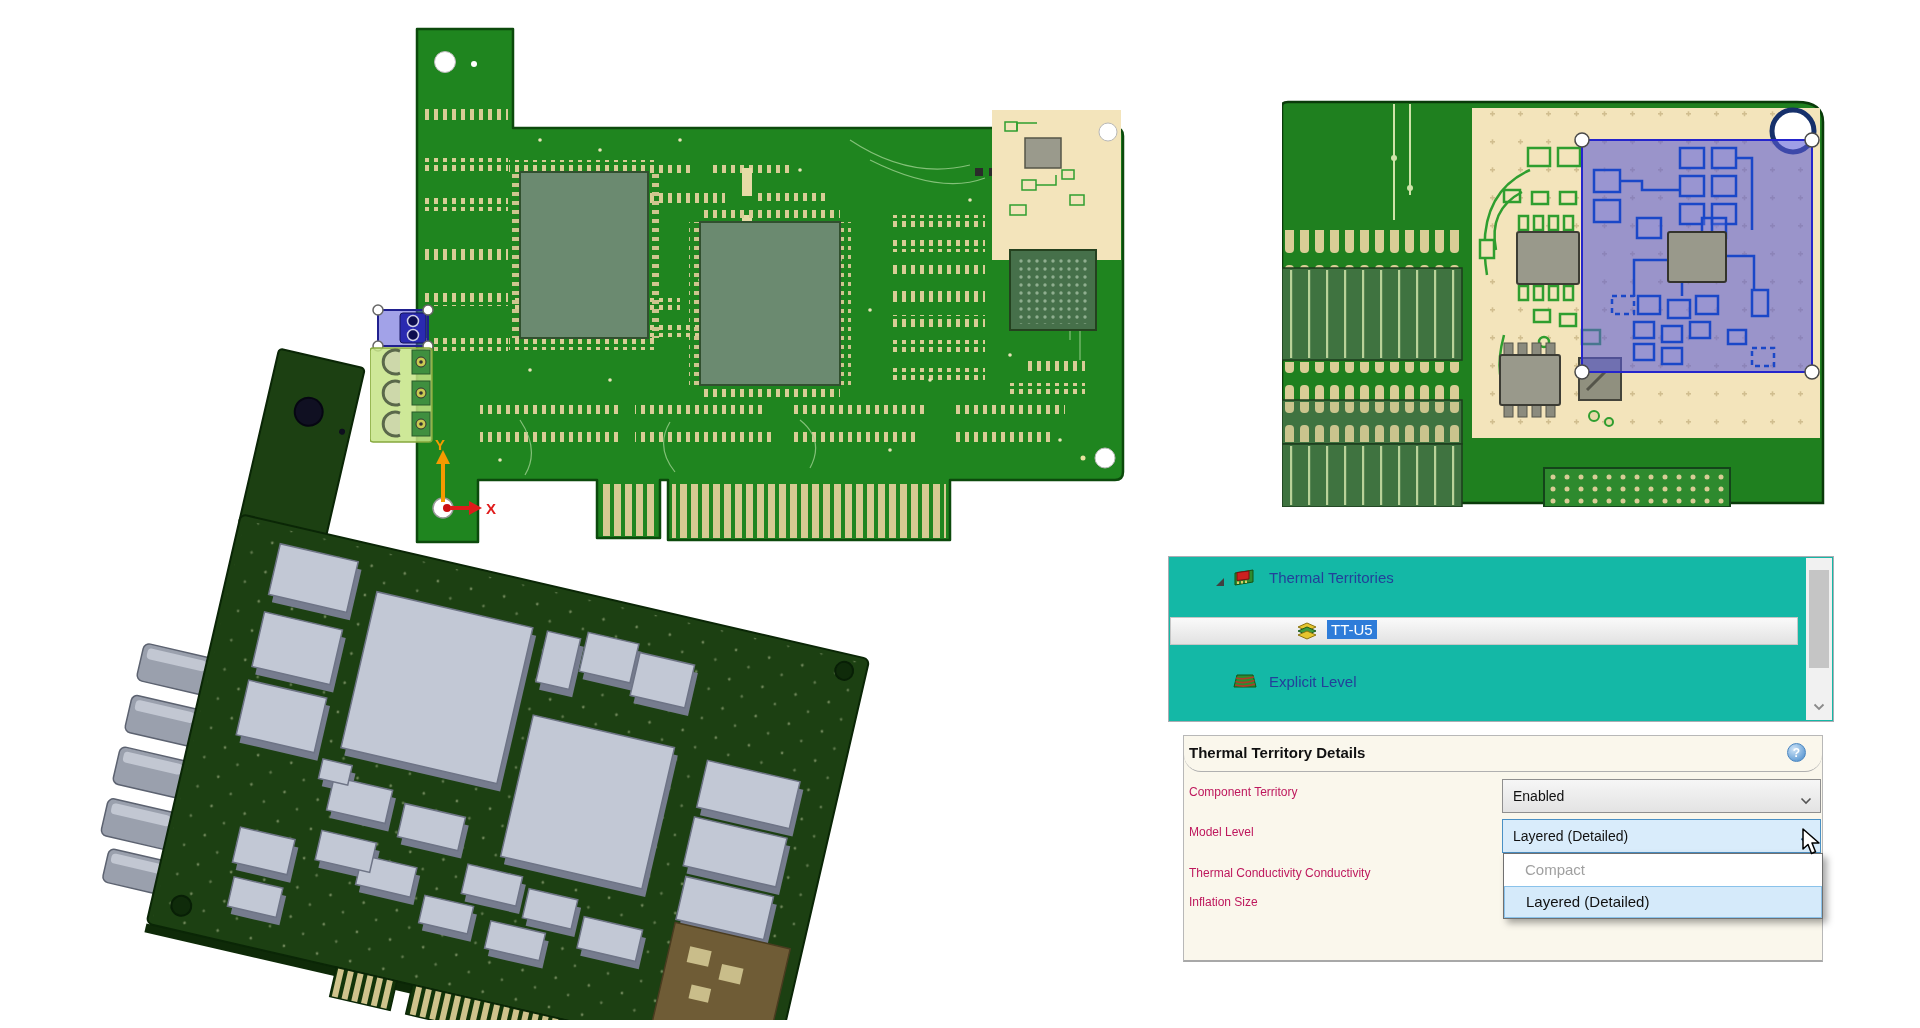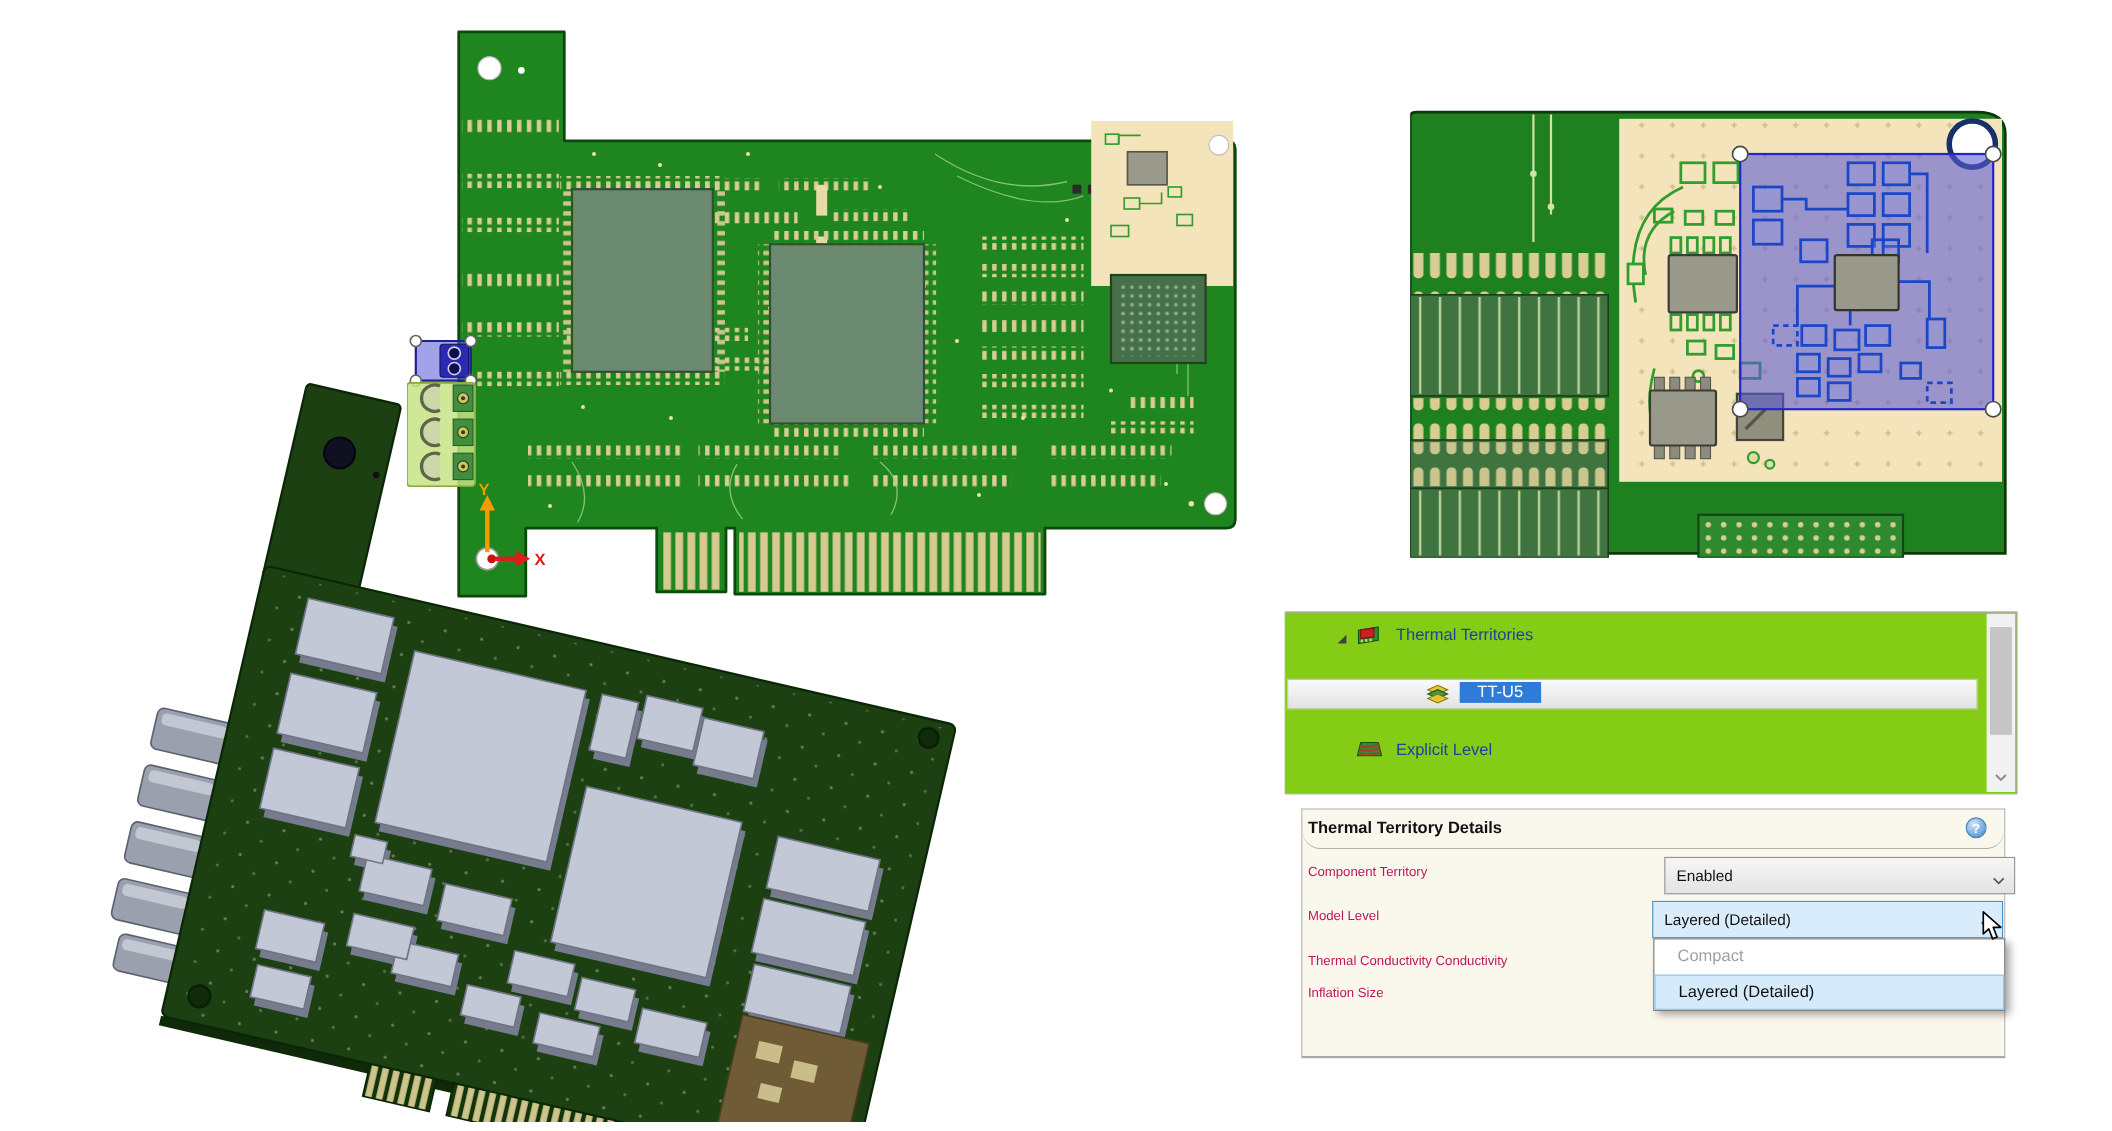--- a/index.html
+++ b/index.html
@@ -1,46 +1,46 @@
 <!DOCTYPE html>
 <html><head>
 <meta charset="utf-8">
 <style>
   html,body{margin:0;padding:0;background:#ffffff;width:1920px;height:1028px;
     font-family:"Liberation Sans",sans-serif;overflow:hidden;position:relative;}
   .abs{position:absolute;}
 
   
-  .tree-panel{left:1168px;top:556px;width:666px;height:166px;background:#84cc16;
+  .tree-panel{left:1168px;top:556px;width:666px;height:166px;background:#14b8a6;
     border:1px solid #abadb3;box-sizing:border-box;}
   .trow{position:absolute;left:0;height:26px;width:636px;font-size:15px;color:#23409a;}
   .trow .twist{position:absolute;top:8px;width:10px;height:10px;}
   .trow .ticon{position:absolute;top:3px;width:22px;height:19px;}
   .trow .tlabel{position:absolute;top:4px;white-space:nowrap;}
   .sel-band{position:absolute;left:1px;top:60px;width:628px;height:28px;
     background:linear-gradient(#fafafa,#e2e2e2);border:1px solid #c6c6c6;box-sizing:border-box;}
-  .sel-chip{background:#2e7cd9;color:#fff;padding:1px 16px;}
+  .sel-chip{background:#2e7cd9;color:#fff;padding:1px 4px;}
   .vscroll{position:absolute;right:1px;top:1px;bottom:1px;width:26px;background:#f1f1f1;}
   .vthumb{position:absolute;left:3px;right:3px;top:12px;height:98px;background:#c5c5c5;}
   .vbtn{position:absolute;left:0;right:0;bottom:2px;height:22px;display:flex;
     align-items:center;justify-content:center;}
 
   
   .det-panel{left:1183px;top:735px;width:640px;height:227px;background:#faf7ec;
     border:1px solid #b8b8b8;border-bottom:2px solid #a8a8a8;box-sizing:border-box;}
   .det-header{position:absolute;left:0;top:0;right:0;height:35px;border-bottom:1px solid #b0b0b0;border-radius:17px;}
   .det-title{position:absolute;left:5px;top:8px;font-size:15px;font-weight:bold;color:#111;}
   .help-icon{position:absolute;right:16px;top:7px;width:19px;height:19px;border-radius:50%;
     background:radial-gradient(circle at 35% 30%, #cfe4f7, #6ba3d8 70%, #4a86c0);
     border:1px solid #4a86c0;color:#fff;font-size:12px;font-weight:bold;
     display:flex;align-items:center;justify-content:center;box-sizing:border-box;}
   .det-label{position:absolute;left:5px;font-size:12px;color:#be185d;white-space:nowrap;}
   .combo{position:absolute;left:318px;width:319px;height:34px;box-sizing:border-box;
     font-size:14px;color:#111;display:flex;align-items:center;padding-left:10px;}
-  .combo-plain{background:linear-gradient(#f6f6f6,#e3e3e3);border:1px solid #8f8f8f;margin-left:11px;}
+  .combo-plain{background:linear-gradient(#f6f6f6,#e3e3e3);border:1px solid #8f8f8f;}
   .combo-focus{background:#d9ecfb;border:1px solid #4a90c4;}
   .combo .chev{position:absolute;right:8px;top:12px;}
 
   
   .popup{left:1503px;top:853px;width:320px;background:#fff;border:1px solid #707070;
     box-shadow:4px 4px 7px rgba(0,0,0,.35);z-index:40;box-sizing:border-box;}
   .opt{height:32px;line-height:32px;padding-left:21px;font-size:15px;color:#111;box-sizing:border-box;}
   .opt-disabled{color:#a0a0a0;}
   .opt-selected{background:#d5eafa;border:1px solid #8ac2ea;line-height:30px;}
 

